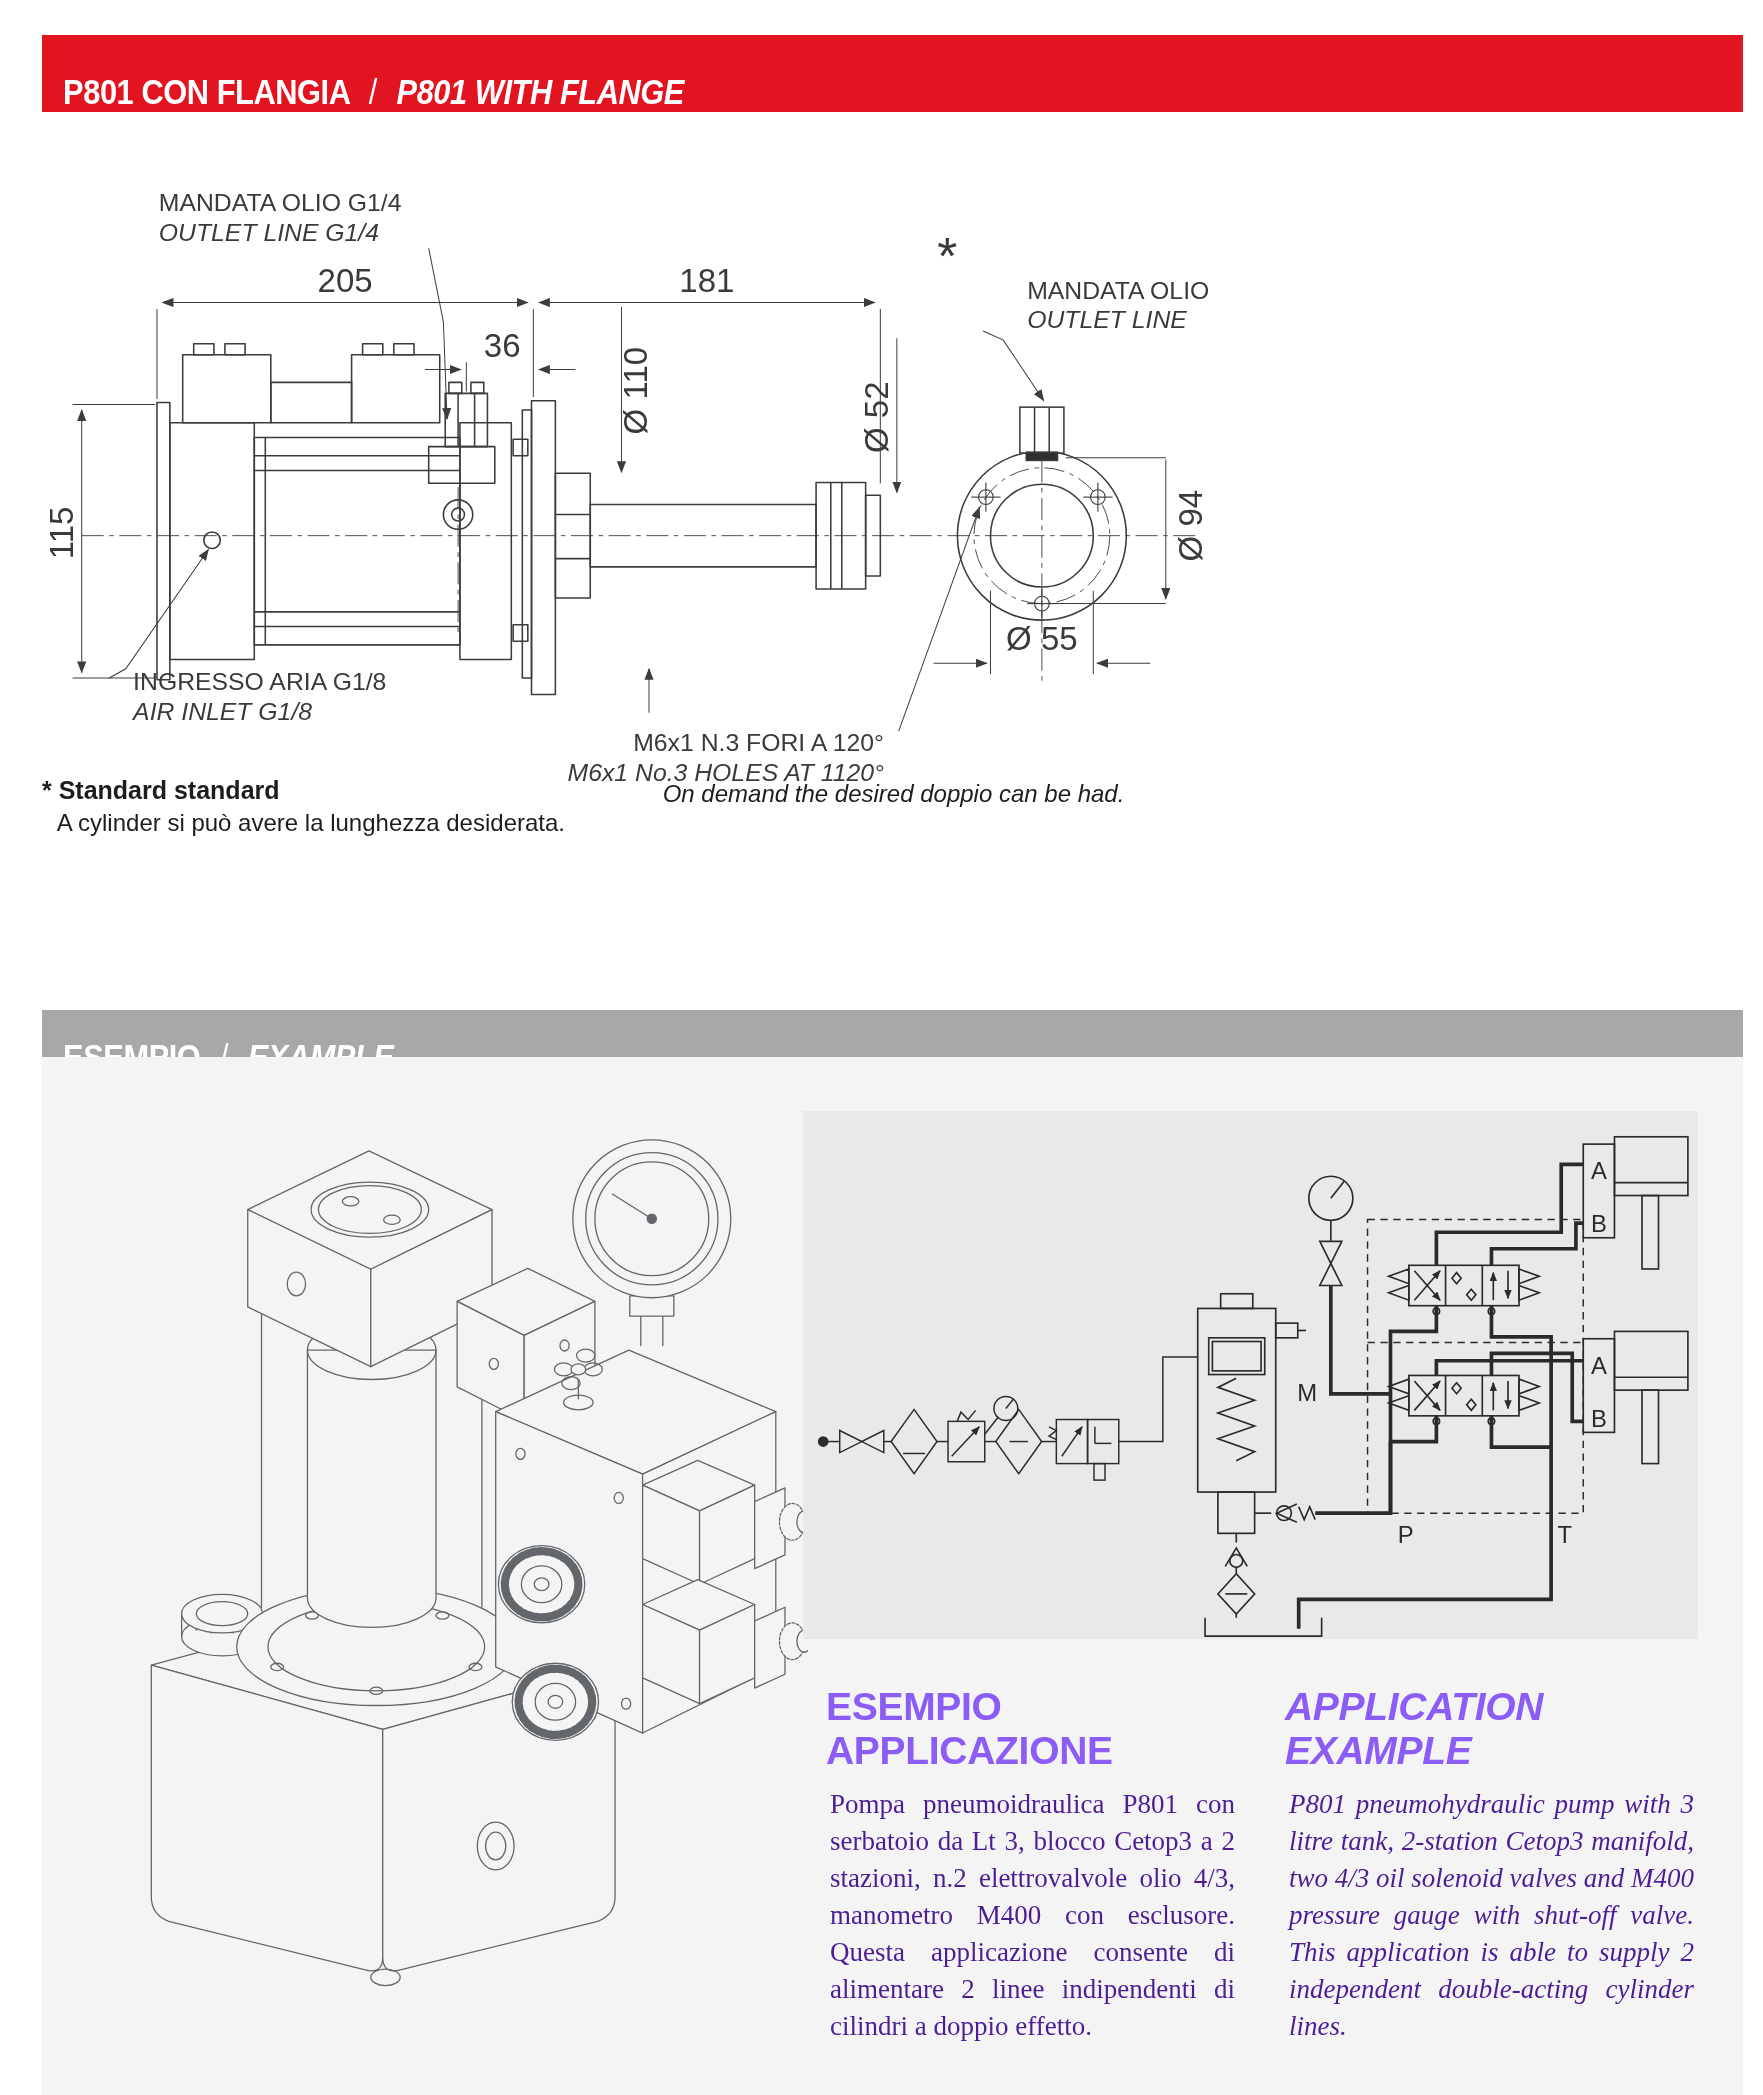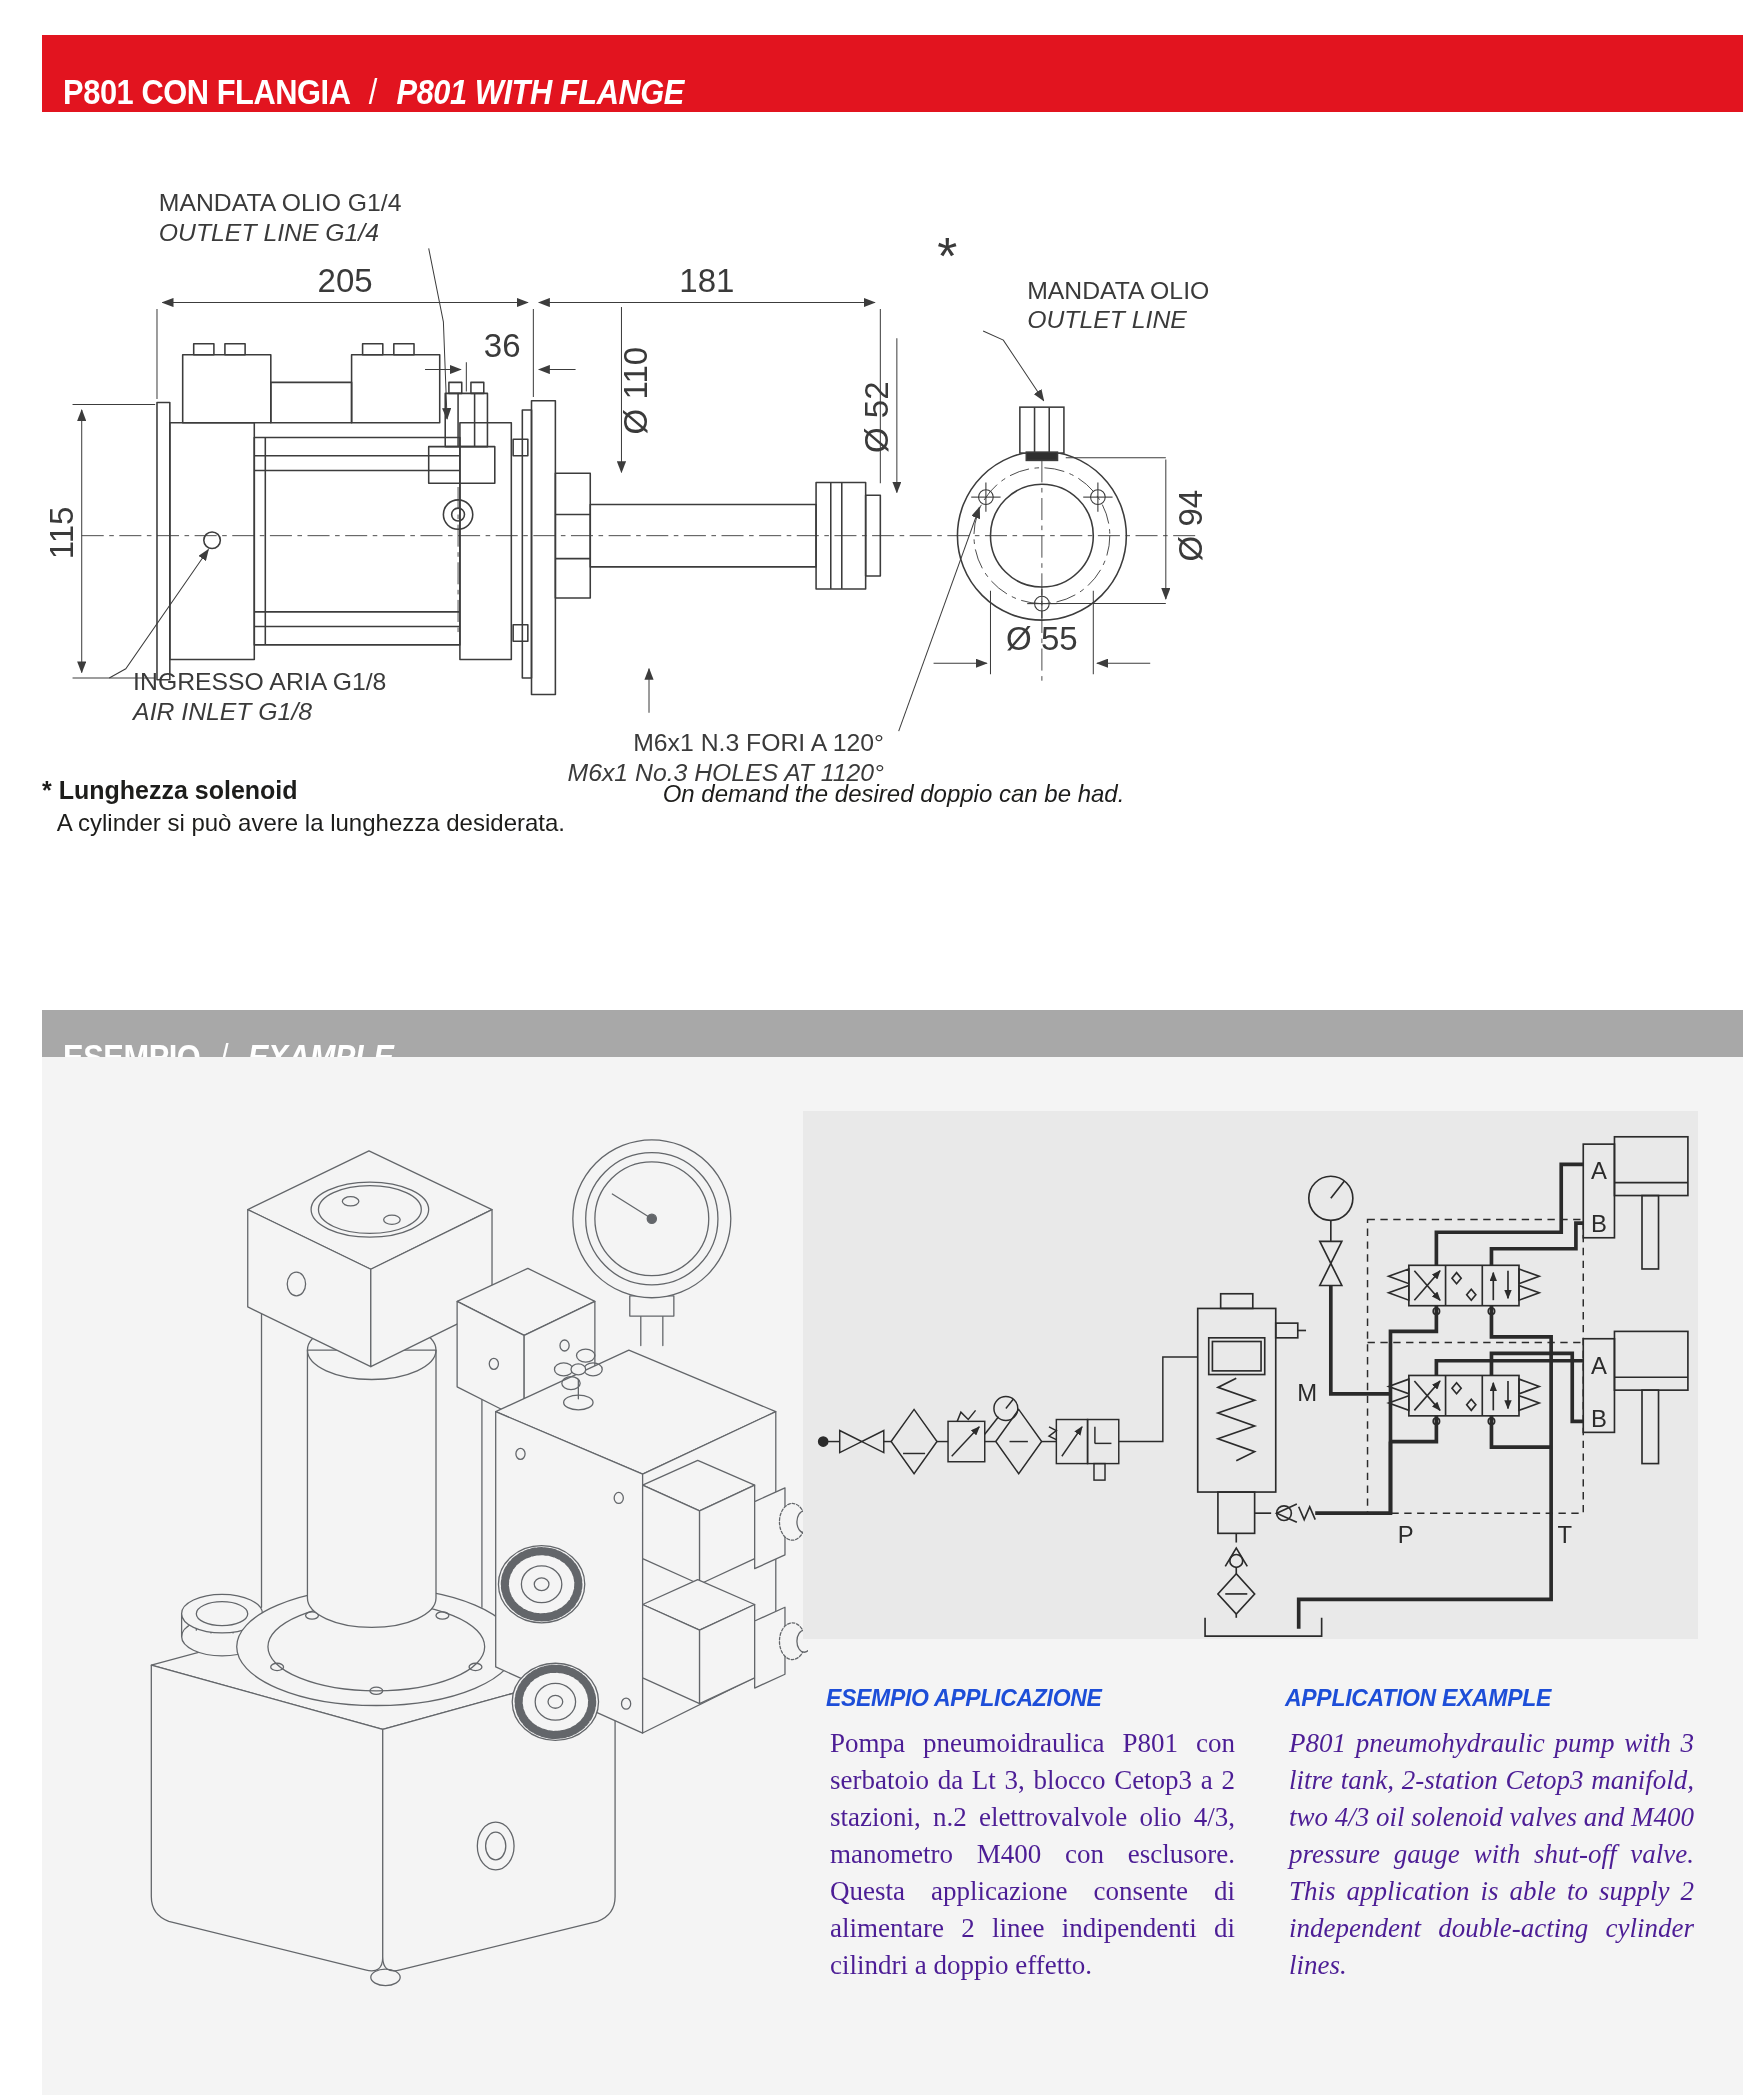--- a/index.html
+++ b/index.html
@@ -19,21 +19,21 @@
   .dim-num{font-size:36px;}
   .star{font-size:56px;font-weight:400;}
   .foot{position:absolute;top:776px;width:588px;font-size:24px;color:#1d1d1b;}
   .foot .t{font-weight:700;font-size:25px;}
   .foot .b{margin-left:14.7px;margin-top:3.7px;}
   .foot-it{left:42px;}
   .foot-en{left:648px;font-style:italic;}
   .example-section{position:absolute;left:42px;top:1057px;width:1701px;height:1039px;background:#f4f4f4;}
   .schematic-panel{position:absolute;left:761px;top:54px;width:895px;height:528px;background:#e9e9e9;}
   .col{position:absolute;top:628px;width:413px;}
-  .col .h{font-size:23px;font-weight:700;color:#1d4ed8;margin:0 0 13px 0;letter-spacing:-0.3px;font-style:italic;}
+  .col .h{font-size:39px;font-weight:700;color:#8b5cf6;margin:0 0 13px 0;letter-spacing:-0.3px;}
   .col .p{font-size:27px;line-height:37px;color:#4c1d95;text-align:justify;margin:4px;font-family:Liberation Serif, serif;}
   .col-it{left:784px;}
   .col-en{left:1243px;font-style:italic;}
   .schem text{font-size:26px;fill:#2b2b2b;font-weight:400;}
 </style>
 </head>
 <body>
 
 <div id="page">
 
@@ -173,21 +173,21 @@
     <text class="dim-num" x="1104" y="580" text-anchor="middle">Ø 55</text>
     <text class="dwg-label" x="1088" y="197">MANDATA OLIO</text>
     <text class="dwg-label-i" x="1088" y="229">OUTLET LINE</text>
     <text class="dwg-label" x="114" y="623">INGRESSO ARIA G1/8</text>
     <text class="dwg-label-i" x="114" y="656">AIR INLET G1/8</text>
     <text class="dwg-label" x="932" y="690" text-anchor="end">M6x1 N.3 FORI A 120°</text>
     <text class="dwg-label-i" x="932" y="722" text-anchor="end">M6x1 No.3 HOLES AT 1120°</text>
   </svg>
 
   <div class="foot foot-it">
-    <div class="t">* Lunghezza solenoid</div>
+    <div class="t">* Standard standard</div>
     <div class="b">A cylinder si può avere la lunghezza desiderata.</div>
   </div>
   <div class="foot foot-en">
     <div class="b">On demand the desired doppio can be had.</div>
   </div>
 
   <div class="bar bar-gray">
     <span class="bar-inner">
       <span class="it">ESEMPIO</span>
       <span class="sep">/</span>

